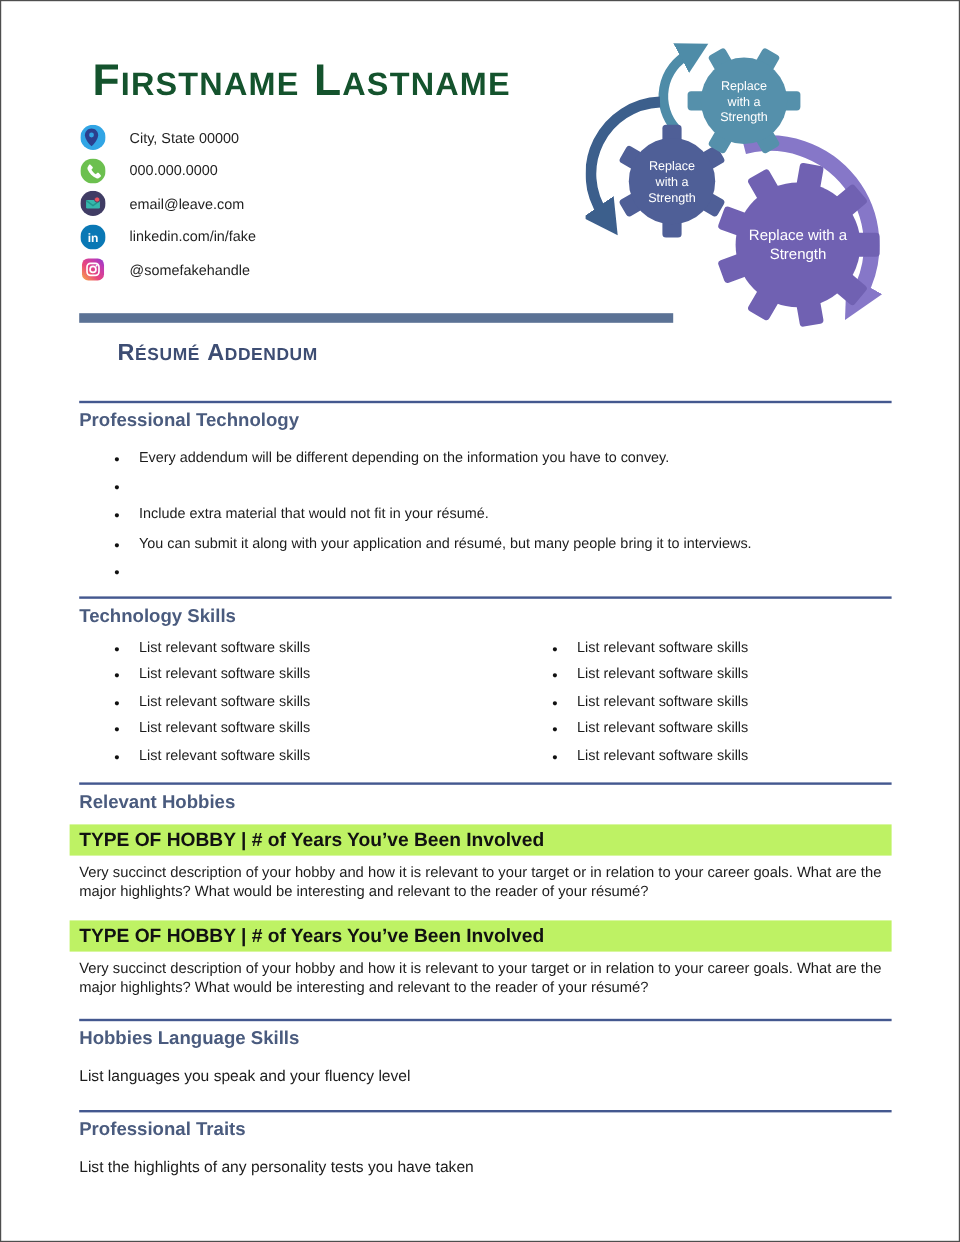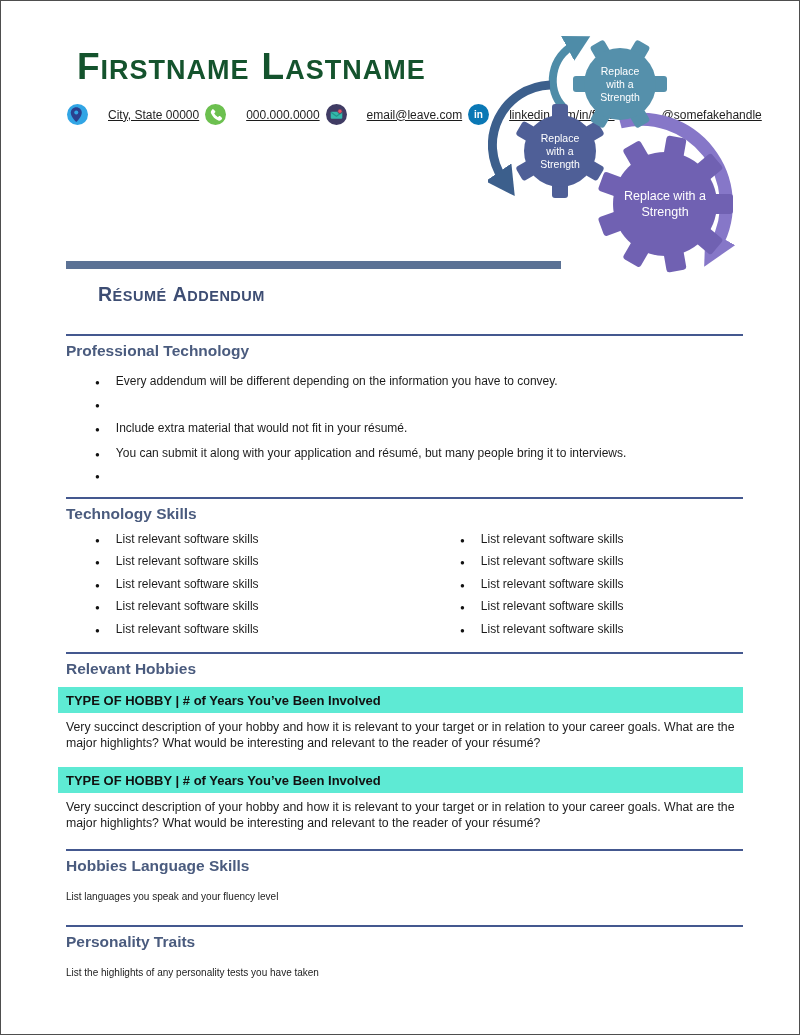--- a/index.html
+++ b/index.html
@@ -8,21 +8,21 @@
     background:#ffffff; border:1px solid #4e4e4e; box-sizing:border-box;
     font-family:"Liberation Sans", sans-serif; color:#1c1c1c; overflow:hidden;
   }
   
   .name { position:absolute; left:76px; top:44px; color:#14532d; font-weight:bold;
           letter-spacing:1px; white-space:nowrap; }
   .name-word { display:inline-block; text-transform:uppercase; font-size:27px; line-height:44px; }
   .name-word::first-letter { font-size:37px; }
   .name-word + .name-word { margin-left:12px; }
 
-  .contacts { position:absolute; left:66px; top:103px; display:flex; flex-direction:row; gap:6px;text-decoration:underline; }
+  .contacts { position:absolute; left:66px; top:103px; display:flex; flex-direction:column; gap:6px; }
   .c-row { display:flex; align-items:center; gap:20px; height:21.5px; }
   .c-row svg { flex:0 0 auto; }
   .c-text { font-size:12px; color:#1f1f1f; }
 
   .gears-svg { position:absolute; left:487px; top:26px; pointer-events:none; }
   .gears-svg text { font-family:"Liberation Sans", sans-serif; fill:#ffffff; text-anchor:middle; font-size:10.5px; }
   .gears-svg text.big { font-size:12.5px; }
 
   .thick-bar { position:absolute; left:65px; top:260px; width:495px; height:8px; background:#5b7295; }
 
@@ -40,25 +40,25 @@
   .b-list { margin-top:10px; }
   .b-row { display:flex; align-items:baseline; gap:16px; padding-left:29px; line-height:22.5px; font-size:12px; }
   .dot { font-size:8px; line-height:inherit; color:#111; }
 
   .skills-cols { display:flex; margin-top:6px; }
   .skills-col1 { width:365px; }
   .skills-col2 { flex:1; }
   .s-row { display:flex; align-items:baseline; gap:16px; padding-left:29px; line-height:20.5px; font-size:12px; }
 
   .hobby-bar { margin-left:-8px; width:calc(100% + 8px); box-sizing:border-box;
-               background:#5eead4; padding:6px 8px 5px 8px; font-weight:bold;
-               font-size:13px; color:#111; line-height:15px; }
+               background:#bef264; padding:6px 8px 5px 8px; font-weight:bold;
+               font-size:16px; color:#111; line-height:15px; }
   .hobby-desc { margin-top:6px; font-size:12.3px; line-height:16px; color:#1c1c1c; }
 
-  .plain-body { font-size:10px; line-height:15px; color:#1c1c1c; margin-top:14px; }
+  .plain-body { font-size:13px; line-height:15px; color:#1c1c1c; margin-top:14px; }
 </style>
 </head>
 <body>
 
 <div class="page">
 
   <div class="name"><span class="name-word">Firstname</span><span class="name-word">Lastname</span></div>
 
   <div class="contacts">
 
@@ -271,17 +271,17 @@
     <div class="hobby-desc">Very succinct description of your hobby and how it is relevant to your target or in relation to your career goals. What are the major highlights?  What would be interesting and relevant to the reader of your résumé?</div>
 
     <div class="hobby-bar" style="margin-top:16px">TYPE OF HOBBY | # of Years You’ve Been Involved</div>
     <div class="hobby-desc">Very succinct description of your hobby and how it is relevant to your target or in relation to your career goals. What are the major highlights?  What would be interesting and relevant to the reader of your résumé?</div>
 
     <div class="rule" style="margin-top:18px"></div>
     <div class="sec-heading">Hobbies Language Skills</div>
     <div class="plain-body">List languages you speak and your fluency level</div>
 
     <div class="rule" style="margin-top:21px"></div>
-    <div class="sec-heading">Personality Traits</div>
+    <div class="sec-heading">Professional Traits</div>
     <div class="plain-body">List the highlights of any personality tests you have taken</div>
 
   </div>
 </div>
 
 </body></html>

